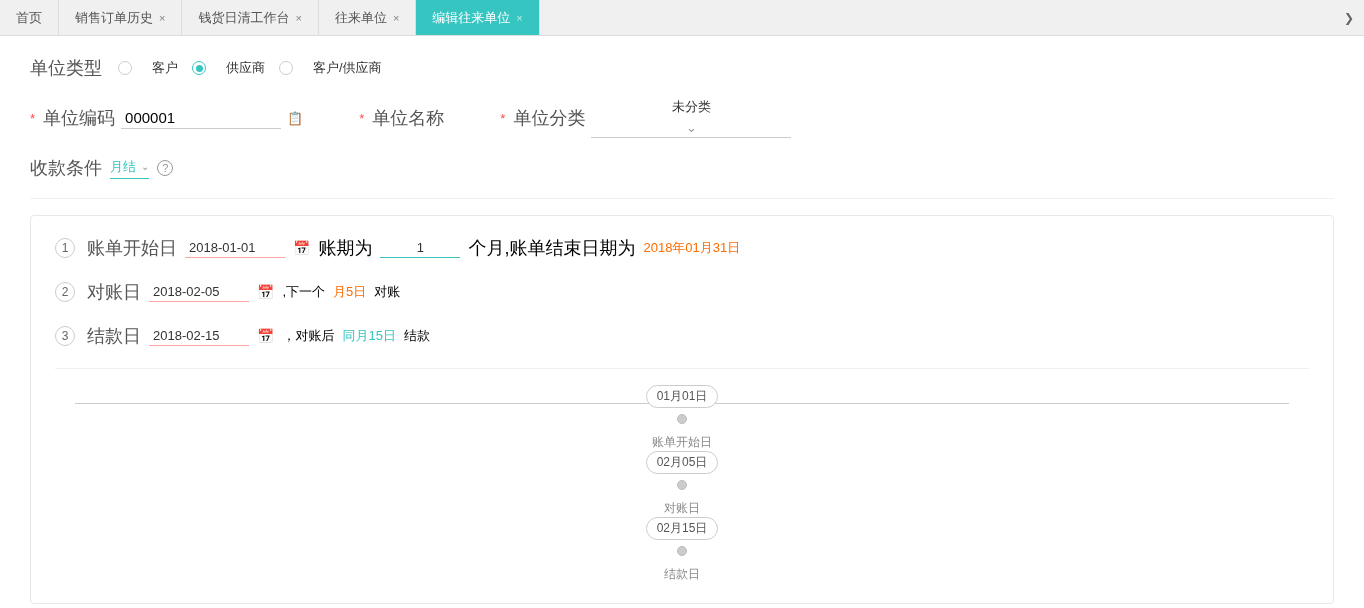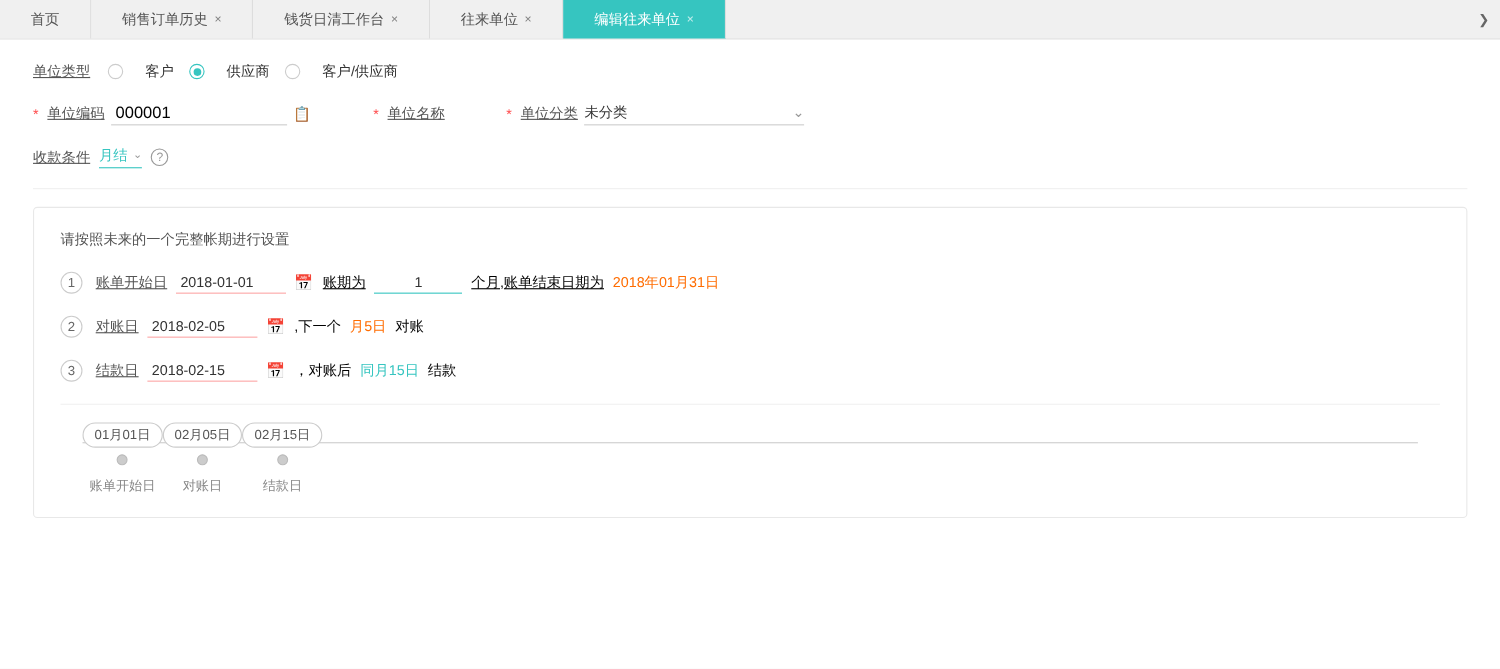--- a/index.html
+++ b/index.html
@@ -9,21 +9,21 @@
     .tab-bar {
       display: flex;
       align-items: stretch;
       background: #f0f0f0;
       border-bottom: 1px solid #ddd;
       height: 36px;
     }
     .tab-item {
       display: flex;
       align-items: center;
-      padding: 0 28px;
+      padding: 0 16px;
       cursor: pointer;
       font-size: 13px;
       color: #555;
       border-right: 1px solid #ddd;
       white-space: nowrap;
       gap: 6px;
       background: #f0f0f0;
     }
     .tab-item.active {
       background: #36c5c0;
@@ -54,23 +54,22 @@
 
     
     .form-row {
       display: flex;
       align-items: center;
       margin-bottom: 18px;
       gap: 8px;
     }
     .form-label {
       color: #555;
-      font-size: 13px;
+      font-size: 18px;
       white-space: nowrap;
-      text-decoration: underline;
     }
     .required-star {
       color: #ff4d4f;
       margin-right: 2px;
     }
     .radio-group {
       display: flex;
       align-items: center;
       gap: 14px;
       margin-left: 8px;
@@ -163,20 +162,21 @@
     }
 
     
     .category-select {
       display: flex;
       align-items: center;
       gap: 4px;
       border-bottom: 1px solid #ccc;
       padding-bottom: 2px;
       width: 200px;
+      flex-direction: column;
     }
     .category-value {
       flex: 1;
       color: #333;
       font-size: 13px;
     }
 
     
     .card-section {
       border: 1px solid #e8e8e8;
@@ -240,22 +240,24 @@
       position: absolute;
       top: 18px;
       left: 20px;
       right: 20px;
       height: 1px;
       background: #ccc;
     }
     .timeline-items {
       display: flex;
       width: 100%;
+      justify-content: space-between;
       position: relative;
       z-index: 1;
+      flex-direction: column;
     }
     .timeline-node {
       display: flex;
       flex-direction: column;
       align-items: center;
       gap: 6px;
     }
     .timeline-dot {
       width: 10px;
       height: 10px;
@@ -380,21 +382,20 @@
     <div class="select-field">
       <span class="select-value">月结</span>
       <span class="select-arrow">⌄</span>
     </div>
     <div class="icon-help">?</div>
   </div>
 
   <hr class="divider-h">
 
   <div class="card-section">
-    <div class="card-title">请按照未来的一个完整帐期进行设置</div>
 
     <div class="setting-row">
       <div class="row-number">1</div>
       <div class="row-content">
         <span class="form-label">账单开始日</span>
         <input class="date-input" type="text" value="2018-01-01" style="">
         <span class="icon-calendar">📅</span>
         <span class="form-label text-normal">账期为</span>
         <input class="period-input" type="text" value="1" style="">
         <span class="form-label text-normal">个月,账单结束日期为</span>

